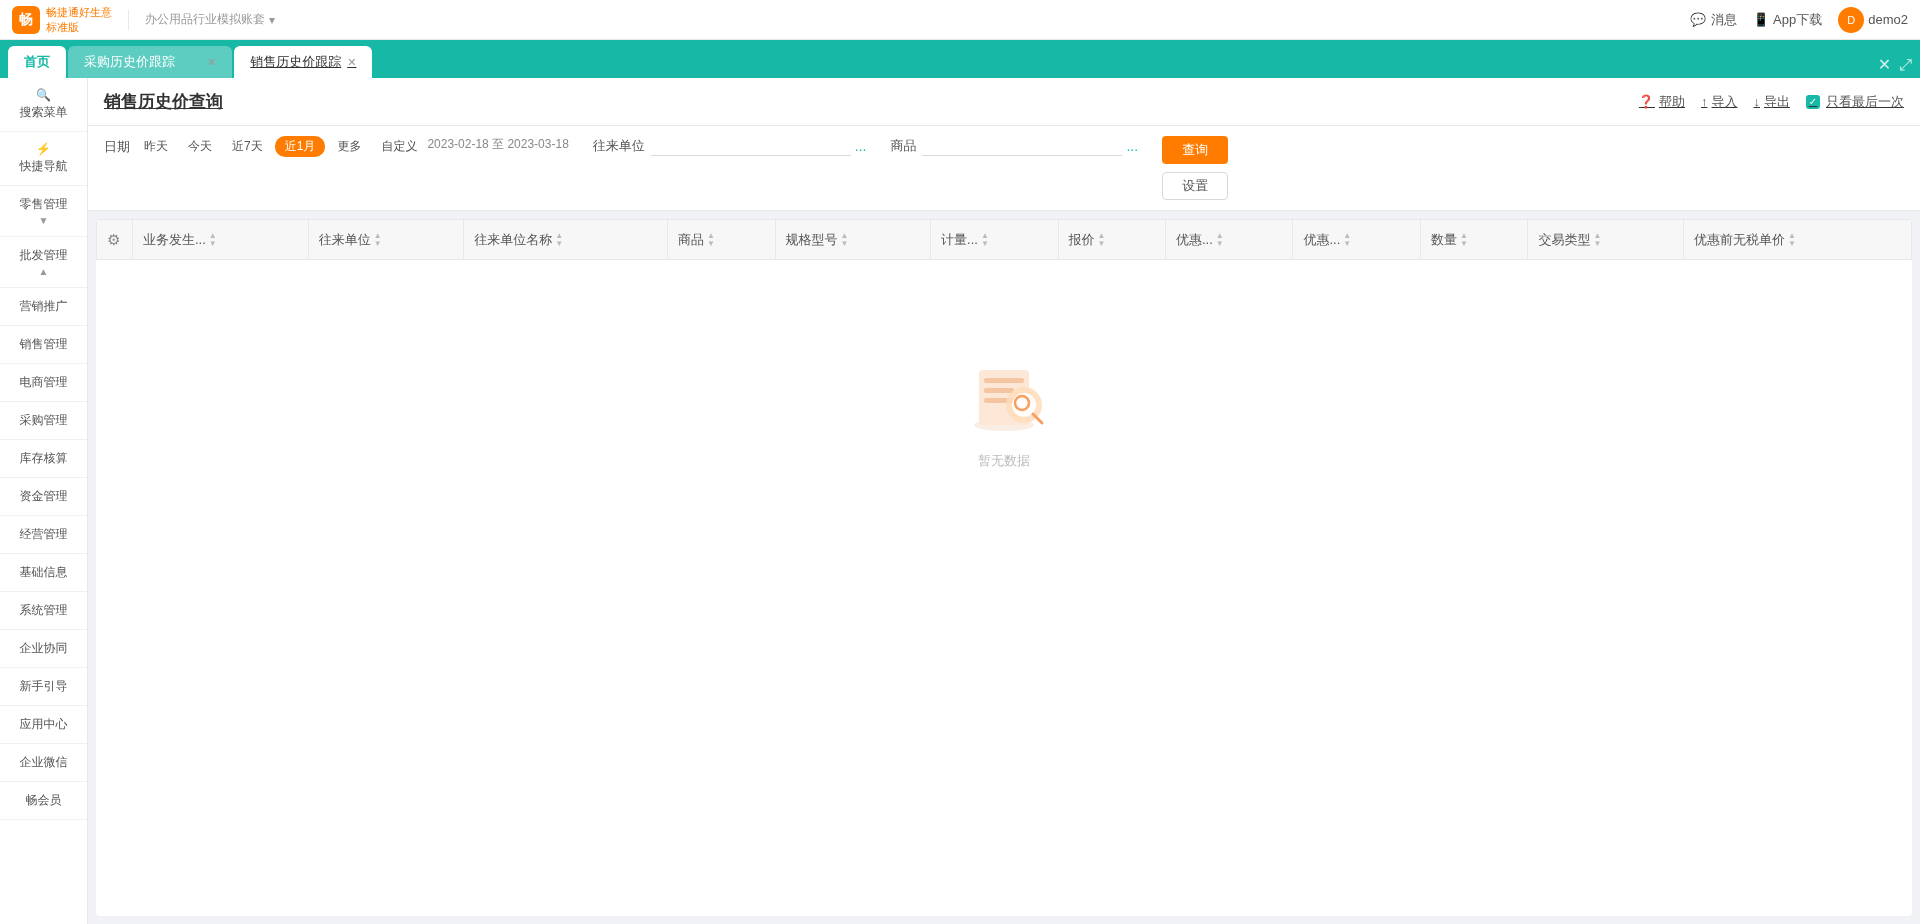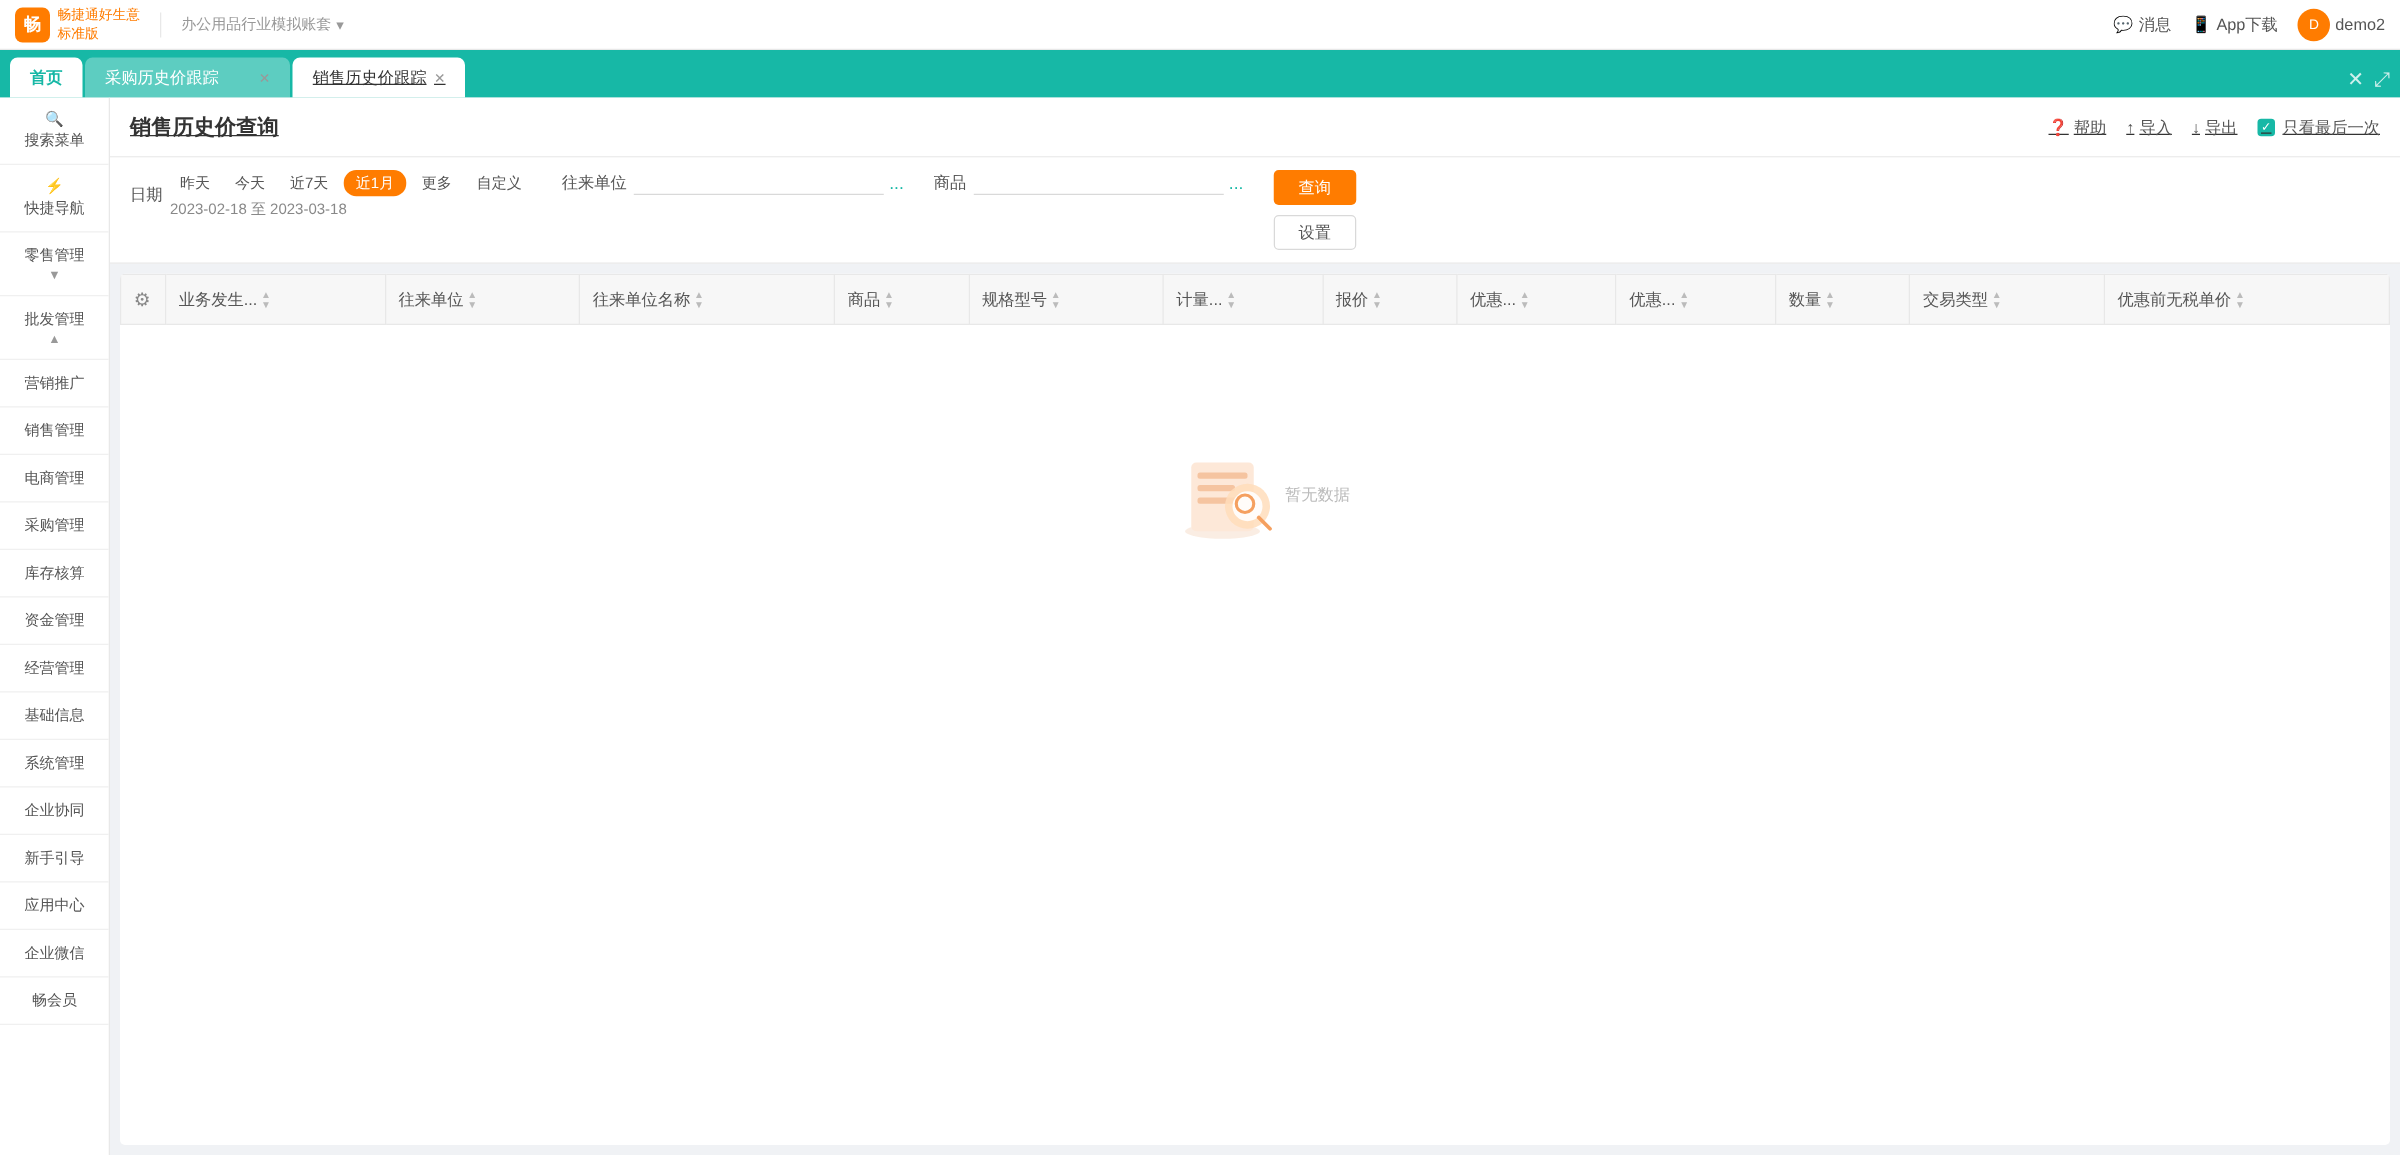--- a/index.html
+++ b/index.html
@@ -63,21 +63,21 @@
     .data-table { width: 100%; border-collapse: collapse; font-size: 13px; }
     .data-table thead tr { background: #f7f7f7; height: 40px; }
     .data-table th { border: 1px solid #e8e8e8; padding: 0 10px; text-align: left; color: #555; font-weight: normal; white-space: nowrap; }
     .data-table th .col-header { display: flex; align-items: center; gap: 3px; }
     .data-table th .sort-icons { display: flex; flex-direction: column; font-size: 8px; color: #bbb; line-height: 1; }
     .data-table td { border: 1px solid #e8e8e8; padding: 8px 10px; color: #555; }
     .settings-col { width: 36px; text-align: center; }
     .gear-icon { font-size: 15px; color: #888; cursor: pointer; }
 
     
-    .empty-state { display: flex; flex-direction: row; align-items: center; justify-content: center; padding: 80px 0; }
+    .empty-state { display: flex; flex-direction: column; align-items: center; justify-content: center; padding: 80px 0; }
     .empty-icon { width: 100px; height: 100px; position: relative; }
     .empty-icon svg { width: 100%; height: 100%; }
     .empty-text { color: #bbb; font-size: 13px; margin-top: 12px; }
 
     .filter-row { display: flex; align-items: flex-start; gap: 24px; padding: 10px 16px; background: #fff; border-bottom: 1px solid #e8e8e8; }
   </style>
 </head>
 <body>
 
 <div class="top-bar">
@@ -215,21 +215,21 @@
             <span>只看最后一次</span>
           </div>
         </div>
       </div>
     </div>
 
     <div class="filter-row">
 
       <div class="filter-item">
         <span class="filter-label">日期</span>
-        <div style="display:flex; flex-direction:column; gap:2px;">
+        <div style="display:flex; flex-direction:row; gap:2px;">
           <div class="date-buttons">
             <span class="date-btn">昨天</span>
             <span class="date-btn">今天</span>
             <span class="date-btn">近7天</span>
             <span class="date-btn active">近1月</span>
             <span class="date-btn">更多</span>
             <span class="date-btn">自定义</span>
           </div>
           <div class="date-range">2023-02-18 至 2023-03-18</div>
         </div>

